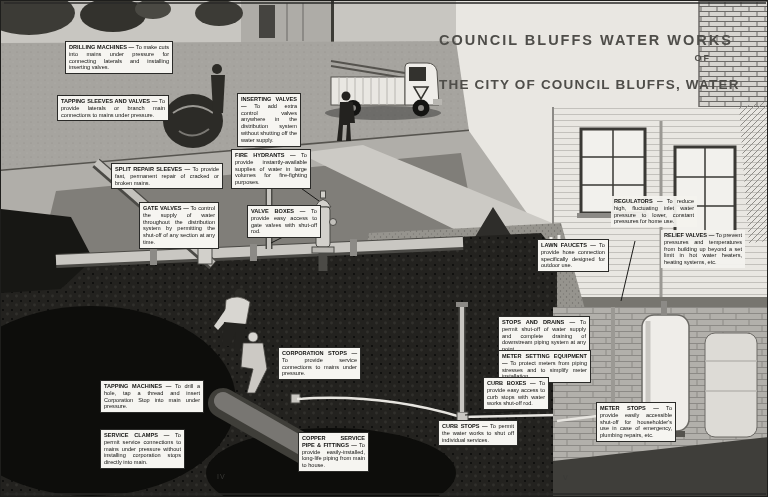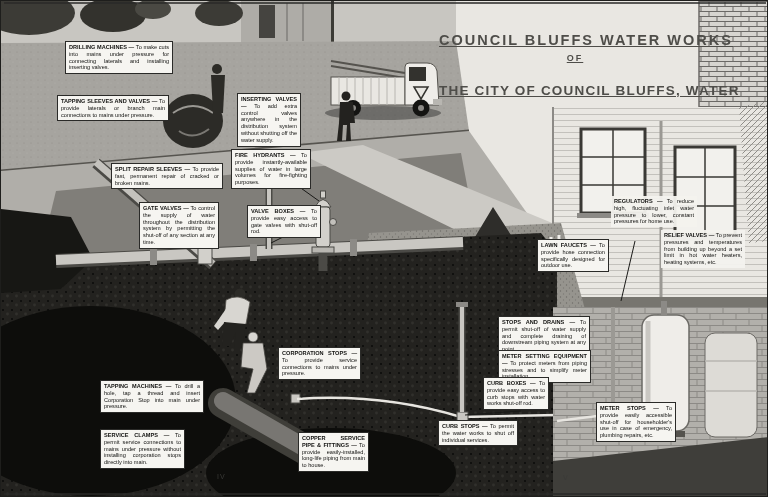--- a/index.html
+++ b/index.html
@@ -3,23 +3,23 @@
 <meta charset="utf-8">
 <style>
   html,body{margin:0;padding:0;background:#ffffff;}
   .page{
     position:relative;width:768px;height:497px;overflow:hidden;
     background:#e6e4df;border:1px solid #1e1e1c;box-sizing:border-box;
     font-family:"Liberation Sans", sans-serif;
   }
   .scene{position:absolute;left:0;top:0;width:768px;height:497px;}
   
-  .title{position:absolute;left:438px;top:31px;width:272px;text-align:center;color:#4e4d49;z-index:5;text-decoration:underline;}
+  .title{position:absolute;left:438px;top:31px;width:272px;text-align:center;color:#4e4d49;z-index:5;}
   .title .t1{font-size:14.5px;font-weight:700;letter-spacing:2px;white-space:nowrap;}
-  .title .t2{font-size:9px;font-weight:700;letter-spacing:2px;margin:5px 0 20px;}
+  .title .t2{font-size:9px;font-weight:700;letter-spacing:2px;margin:5px 0 14px;text-align:right;}
   .title .t3{font-size:13.5px;font-weight:700;letter-spacing:1.2px;white-space:nowrap;}
   
   .callout{
     position:absolute;z-index:10;box-sizing:border-box;
     background:#f6f5f1;border:1px solid #2a2a28;
     padding:2px 3px;color:#121210;
     font-size:5.6px;line-height:1.22;text-align:justify;
   }
   .callout .ct{font-weight:700;}
   .callout .ct::after{content:" — ";}

